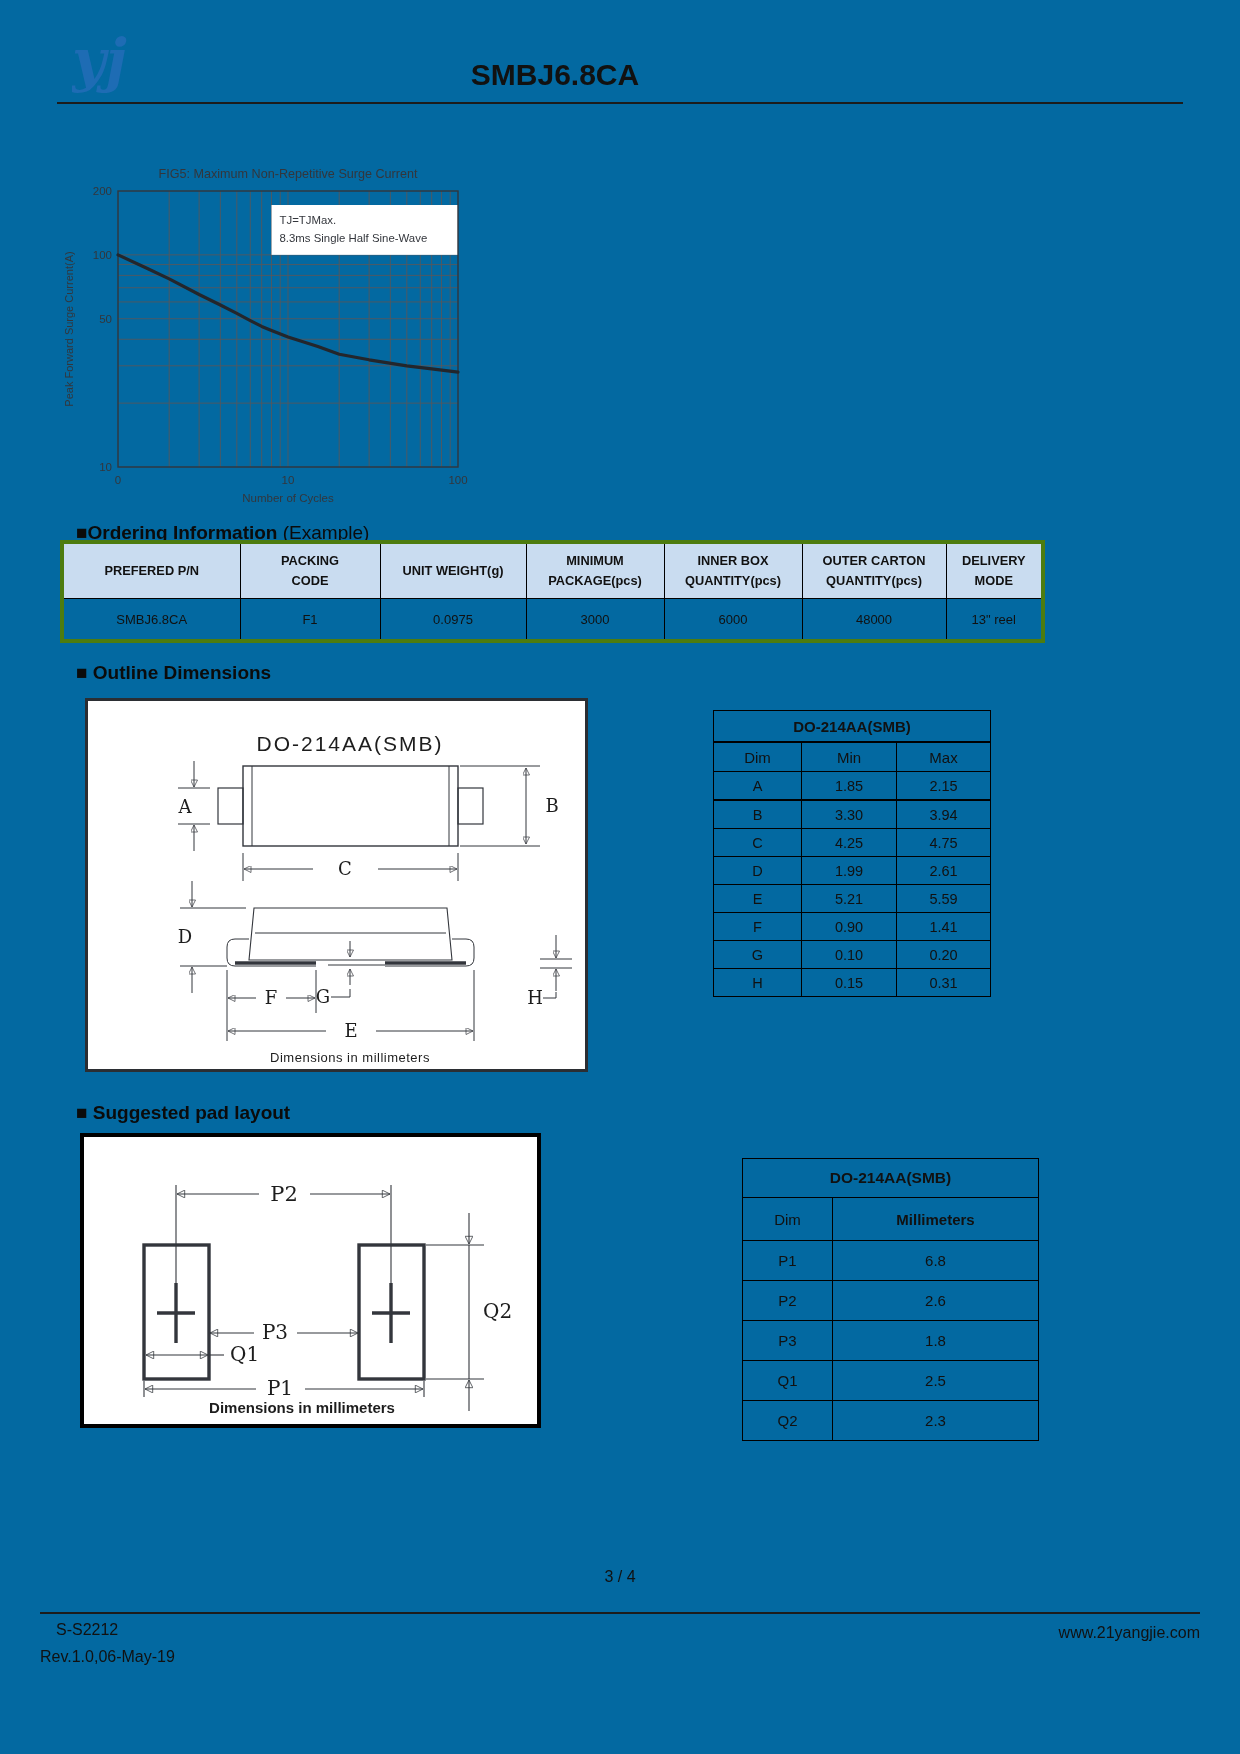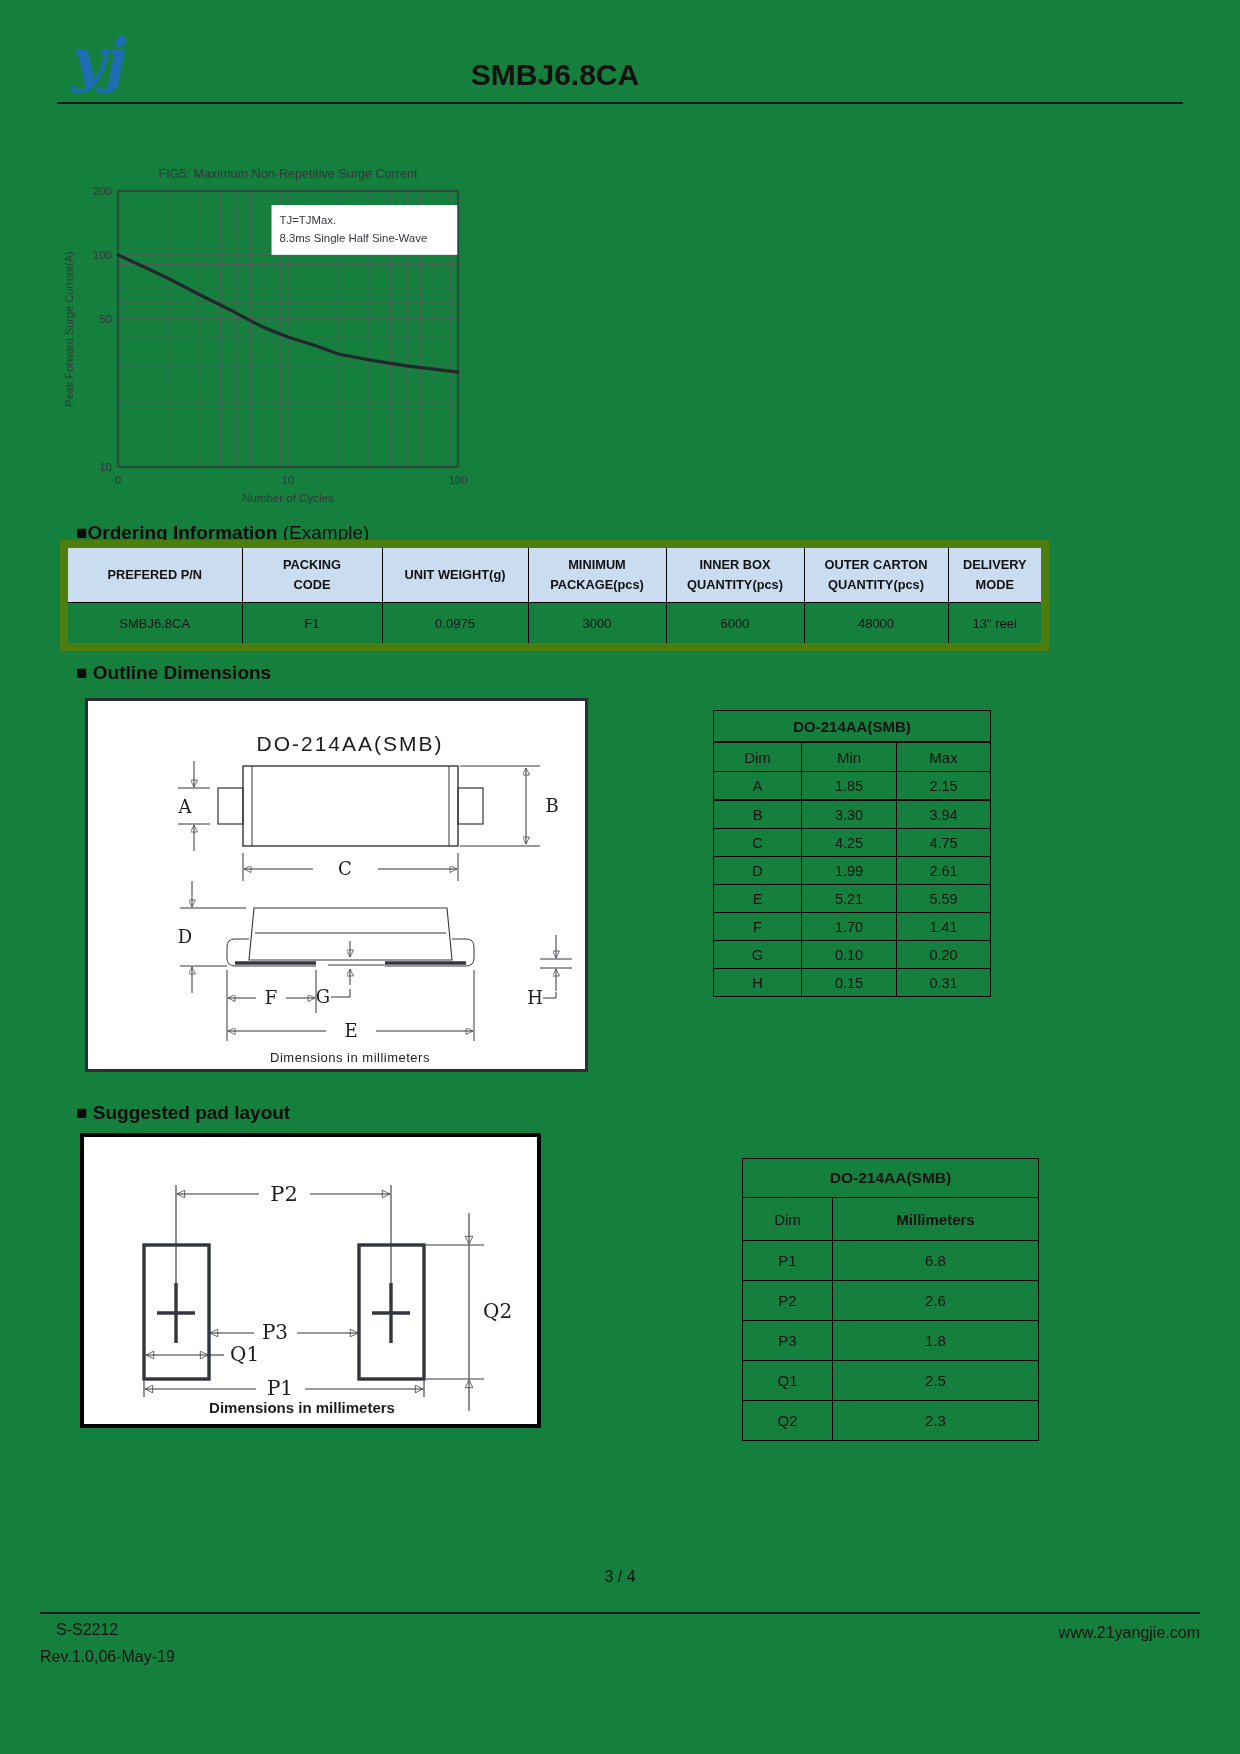--- a/index.html
+++ b/index.html
@@ -1,24 +1,24 @@
 <!DOCTYPE html>
 <html><head>
 <meta charset="utf-8">
 <style>
   html,body{margin:0;padding:0;background:#888;}
-  #page{position:relative;width:1240px;height:1754px;background:#15803d;
+  #page{position:relative;width:1240px;height:1754px;background:#0369a1;
         font-family:"Liberation Sans",sans-serif;color:#111;overflow:hidden;}
   .abs{position:absolute;}
   .rule{background:#1c1c1c;height:2px;}
   h2.sec{margin:14px;font-size:19px;font-weight:bold;color:#0b0b0b;font-family:"Liberation Sans",sans-serif;}
   h2.sec .note{font-weight:400;}
   
   table{border-collapse:collapse;table-layout:fixed;}
-  #ordering-table{width:981px;border:8px solid #4d7c0f;}
+  #ordering-table{width:981px;border:4px solid #4d7c0f;}
   #ordering-table th,#ordering-table td{border:1px solid #000;text-align:center;vertical-align:middle;padding:0;}
   #ordering-table th{background:#c9dcf0;font-size:12.8px;font-weight:bold;height:54px;white-space:pre-line;line-height:1.55;}
   #ordering-table td{font-size:13px;height:40px;font-weight:400;}
   
   #outline-table{width:277px;border:1.5px solid #000;}
   #outline-table th,#outline-table td{border:1px solid #000;text-align:center;vertical-align:middle;padding:0;}
   #outline-table .t-title{font-size:15px;font-weight:bold;height:30px;border-bottom:2px solid #000;}
   #outline-table .t-sub td{font-size:15px;height:28px;font-weight:400;}
   #outline-table td{font-size:14.5px;height:27px;}
   #outline-table tr.thick td{border-bottom:2.5px solid #000;}
@@ -255,21 +255,21 @@
       <td>1.99</td>
       <td>2.61</td>
     </tr>
     <tr>
       <td>E</td>
       <td>5.21</td>
       <td>5.59</td>
     </tr>
     <tr>
       <td>F</td>
-      <td>1.70</td>
+      <td>0.90</td>
       <td>1.41</td>
     </tr>
     <tr>
       <td>G</td>
       <td>0.10</td>
       <td>0.20</td>
     </tr>
     <tr>
       <td>H</td>
       <td>0.15</td>

